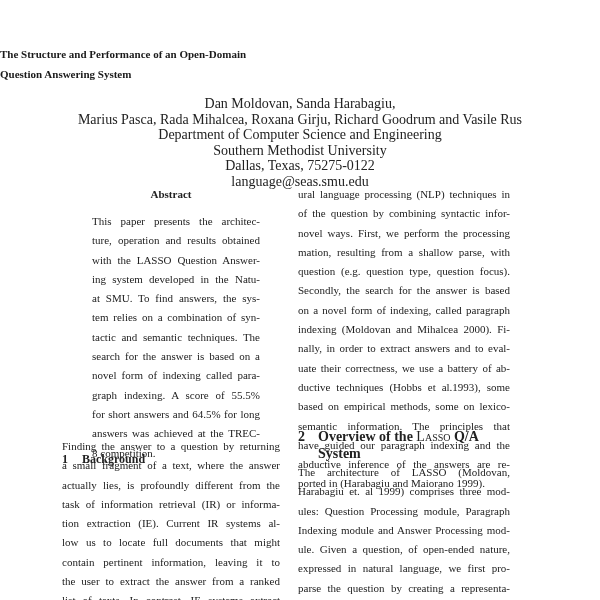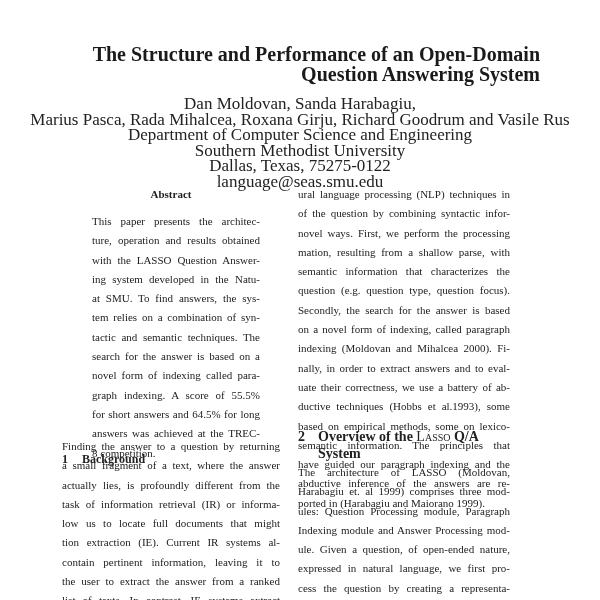--- a/index.html
+++ b/index.html
@@ -1,23 +1,23 @@
 <!DOCTYPE html>
 <html><head>
 <meta charset="utf-8">
 <style>
   html, body { margin: 0; padding: 0; background: #ffffff; }
   body { width: 600px; height: 600px; overflow: hidden; position: relative;
          font-family: "DejaVu Serif", "Liberation Serif", serif; color: #222; }
   .page { position: absolute; left: 0; top: 0; width: 600px; height: 600px; }
-  .title { position: absolute; left: 0; width: 540px; top: 44px; text-align: right;
-           font-family: "Liberation Serif", serif; font-weight: bold; font-size: 20px;
+  .title { position: absolute; left: 0; width: 540px; top: 44px; text-align: left;
+           font-family: "Liberation Serif", serif; font-weight: bold; font-size: 11px;
            line-height: 20px; color: #1a1a1a; }
   .authors { position: absolute; left: 0; width: 600px; top: 96px; text-align: center;
-             font-family: "Liberation Serif", serif; font-size: 17px; line-height: 15.5px; color: #222; }
+             font-family: "Liberation Serif", serif; font-size: 14px; line-height: 15.5px; color: #222; }
   .col { position: absolute; font-family: "Liberation Serif", serif; font-size: 11px;
          line-height: 19.3px; color: #222; text-align: justify; }
   .line { display: block; text-align: justify; text-align-last: justify; white-space: nowrap; overflow: visible; }
   .line.last { text-align-last: left; }
   .abstract-head { position: absolute; left: 62px; width: 218px; top: 188px; text-align: center;
                    font-family: "Liberation Serif", serif; font-weight: bold; font-size: 11px; }
   .abstract { left: 92px; width: 168px; top: 212px; }
   .sec1-head { position: absolute; left: 62px; top: 416px; font-family: "Liberation Serif", serif;
                font-weight: bold; font-size: 12px; margin-top: 36px; }
   .sec1 { left: 62px; width: 218px; top: 437px; }
@@ -67,34 +67,33 @@
   </div>
 
   <div class="sec1-head">
     <span class="num">1</span><span>Background</span>
   </div>
   <div class="col sec1">
     <span class="line">Finding the answer to a question by returning</span>
     <span class="line">a small fragment of a text, where the answer</span>
     <span class="line">actually lies, is profoundly different from the</span>
     <span class="line">task of information retrieval (IR) or informa-</span>
+    <span class="line">tion extraction (IE). Current IR systems al-</span>
     <span class="line">low us to locate full documents that might</span>
-    <span class="line">tion extraction (IE). Current IR systems al-</span>
     <span class="line">contain pertinent information, leaving it to</span>
     <span class="line">the user to extract the answer from a ranked</span>
     <span class="line">list of texts. In contrast, IE systems extract</span>
 
   </div>
 
   <div class="col rcol1">
     <span class="line">ural language processing (NLP) techniques in</span>
     <span class="line">of the question by combining syntactic infor-</span>
     <span class="line">novel ways. First, we perform the processing</span>
     <span class="line">mation, resulting from a shallow parse, with</span>
-    <span class="line">semantic information that characterizes the</span>
     <span class="line">question (e.g. question type, question focus).</span>
     <span class="line">Secondly, the search for the answer is based</span>
     <span class="line">on a novel form of indexing, called paragraph</span>
     <span class="line">indexing (Moldovan and Mihalcea 2000). Fi-</span>
     <span class="line">nally, in order to extract answers and to eval-</span>
     <span class="line">uate their correctness, we use a battery of ab-</span>
     <span class="line">ductive techniques (Hobbs et al.1993), some</span>
     <span class="line">based on empirical methods, some on lexico-</span>
     <span class="line">semantic information. The principles that</span>
     <span class="line">have guided our paragraph indexing and the</span>
@@ -107,18 +106,18 @@
     <div class="indent">System</div>
   </div>
 
   <div class="col sec2">
     <span class="line">The architecture of LASSO (Moldovan,</span>
     <span class="line">Harabagiu et. al 1999) comprises three mod-</span>
     <span class="line">ules: Question Processing module, Paragraph</span>
     <span class="line">Indexing module and Answer Processing mod-</span>
     <span class="line">ule. Given a question, of open-ended nature,</span>
     <span class="line">expressed in natural language, we first pro-</span>
-    <span class="line">cess the question by creating a representa-</span>
+    <span class="line">parse the question by creating a representa-</span>
     <span class="line">tion of the information requested. Thus we</span>
 
   </div>
 
 </div>
 
 </body></html>

